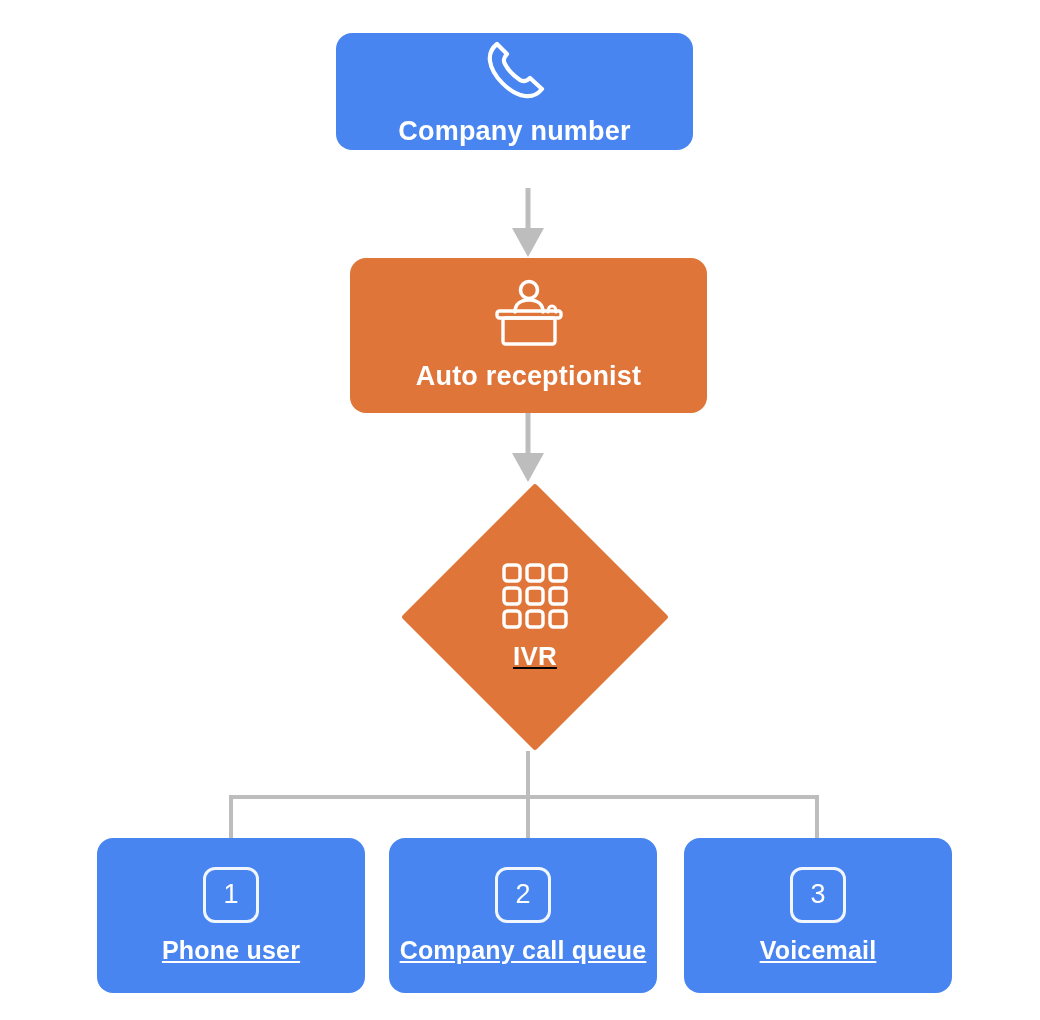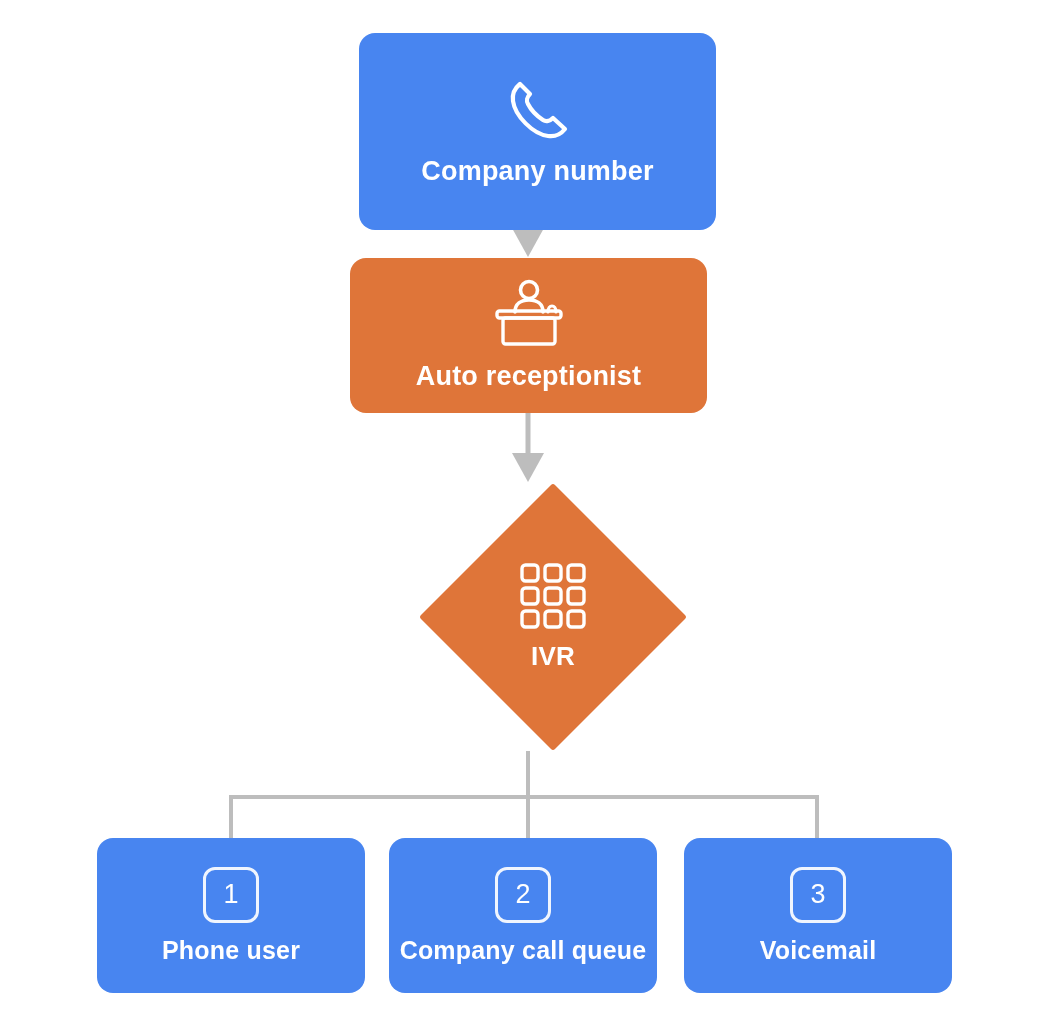--- a/index.html
+++ b/index.html
@@ -43,47 +43,48 @@
   .node-label {
     color: #ffffff;
     font-weight: bold;
     text-align: center;
     white-space: nowrap;
     letter-spacing: 0.2px;
   }
 
   
   #node-company-number {
-    left: 359px;
+    left: 336px;
     top: 33px;
     width: 357px;
-    height: 197px;
+    height: 117px;
     background: #4885f0;
   }
   #node-auto-receptionist {
     left: 350px;
     top: 258px;
     width: 357px;
     height: 155px;
     background: #df7539;
     justify-content: center;
   }
   #node-company-number .node-label,
   #node-auto-receptionist .node-label {
     font-size: 27px;
     margin-top: 12px;
   }
 
   
   #node-ivr {
-    left: 419px;
+    left: 401px;
     top: 483px;
     width: 268px;
     height: 268px;
     background: transparent;
+    text-decoration: underline;
   }
   #node-ivr .diamond-shape {
     position: absolute;
     left: 0;
     top: 0;
     width: 268px;
     height: 268px;
     background: #df7539;
     transform: rotate(45deg) scale(0.7071);
     transform-origin: 50% 50%;
@@ -106,20 +107,21 @@
     top: 838px;
     height: 155px;
     background: #4885f0;
   }
   #node-phone-user   { left: 97px;  width: 268px; }
   #node-billing-call-queue { left: 389px; width: 268px; }
   #node-voicemail    { left: 684px; width: 268px; }
   .leaf-node .node-label {
     font-size: 25px;
     margin-top: 13px;
+    text-decoration: underline;
   }
   .key-badge {
     width: 56px;
     height: 56px;
     border: 3px solid rgba(255,255,255,0.92);
     border-radius: 12px;
     display: flex;
     align-items: center;
     justify-content: center;
     box-sizing: border-box;

